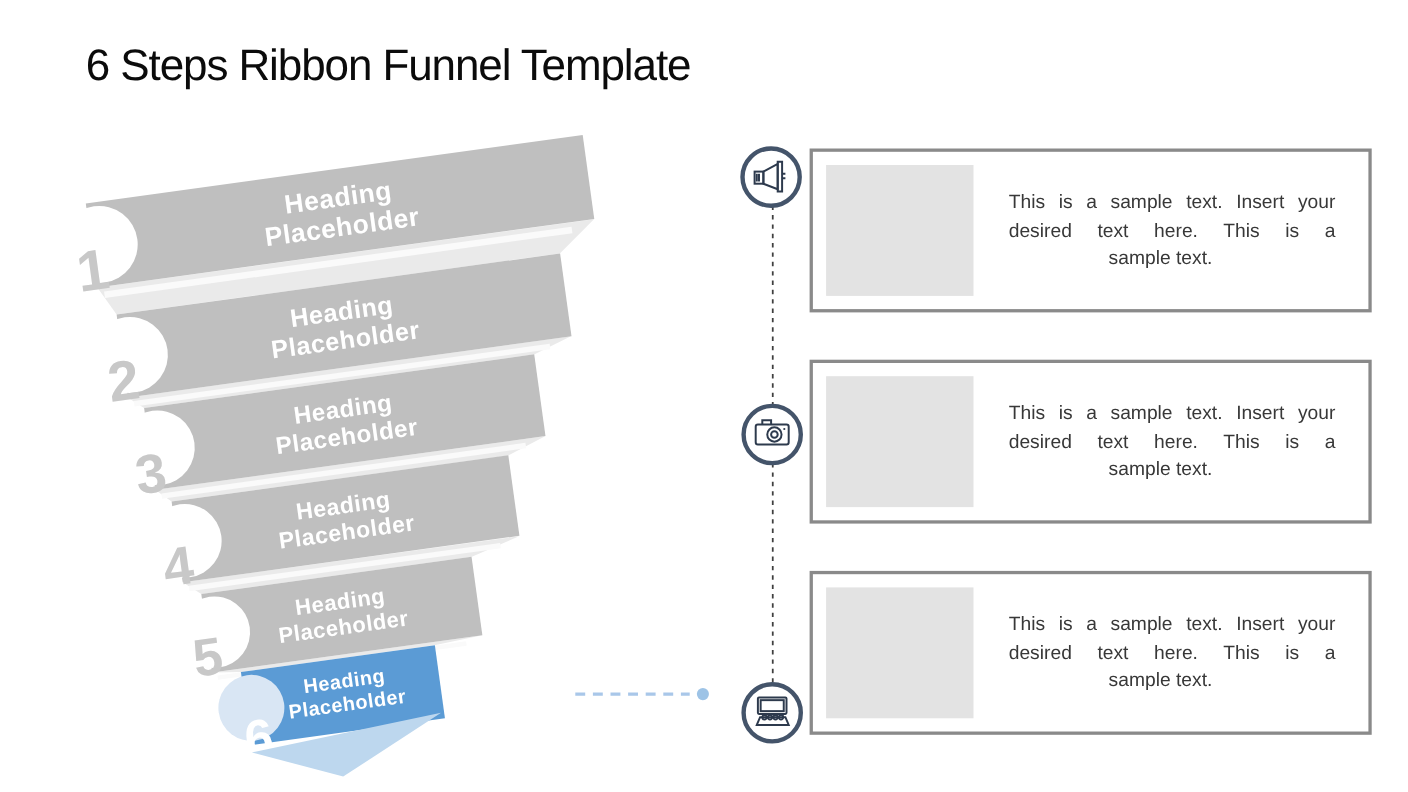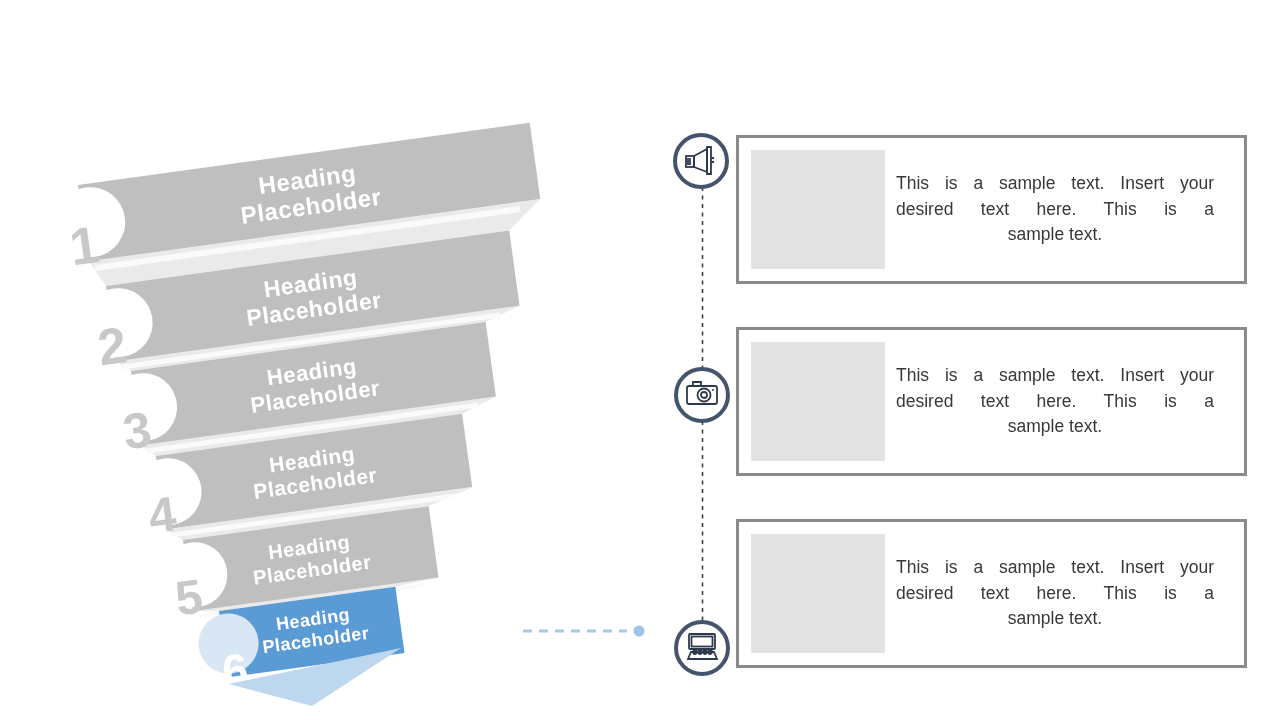--- a/index.html
+++ b/index.html
@@ -24,28 +24,29 @@
   }
   .thumb {
     position:absolute; left:12px; top:12px; width:134px; height:119px;
     background:#e3e3e3;
   }
   .card-text {
     position:absolute; left:157px; top:0; width:318px; height:100%;
     display:flex; flex-direction:column; justify-content:center;
     font-size:17.5px; line-height:25.5px; color:#383838;
   }
-  .jline { text-align:justify; text-align-last:justify; }
+  .jline { text-align:justify; text-align-last:justify;margin-left:21px; }
   .lline { text-align:center; }
 </style>
 </head>
 <body>
 
 <div class="slide">
 
+  <h1 class="slide-title">6 Steps Ribbon Funnel Template</h1>
 
   <svg class="diagram" width="1280" height="720" viewBox="0 0 1280 720">
 
     <g>
       <path d="M88.5,261.3 L540,199.3 L509,230.4 L106,286 Z" fill="#EAEAEA"></path>
       <path d="M116,361.3 L519,305.7 L486,322.1 L131,371 Z" fill="#EAEAEA"></path>
       <path d="M141,445.3 L496,396.4 L462,414 L156,456 Z" fill="#EAEAEA"></path>
       <path d="M166,529.3 L472,487.5 L429,506.1 L183,540 Z" fill="#EAEAEA"></path>
       <path d="M193,611.3 L438.5,577.4 L395,586.7 L219,611 Z" fill="#EAEAEA"></path>
       <path d="M95,268 L520,209" stroke="#fafafa" stroke-width="6" fill="none"></path>

